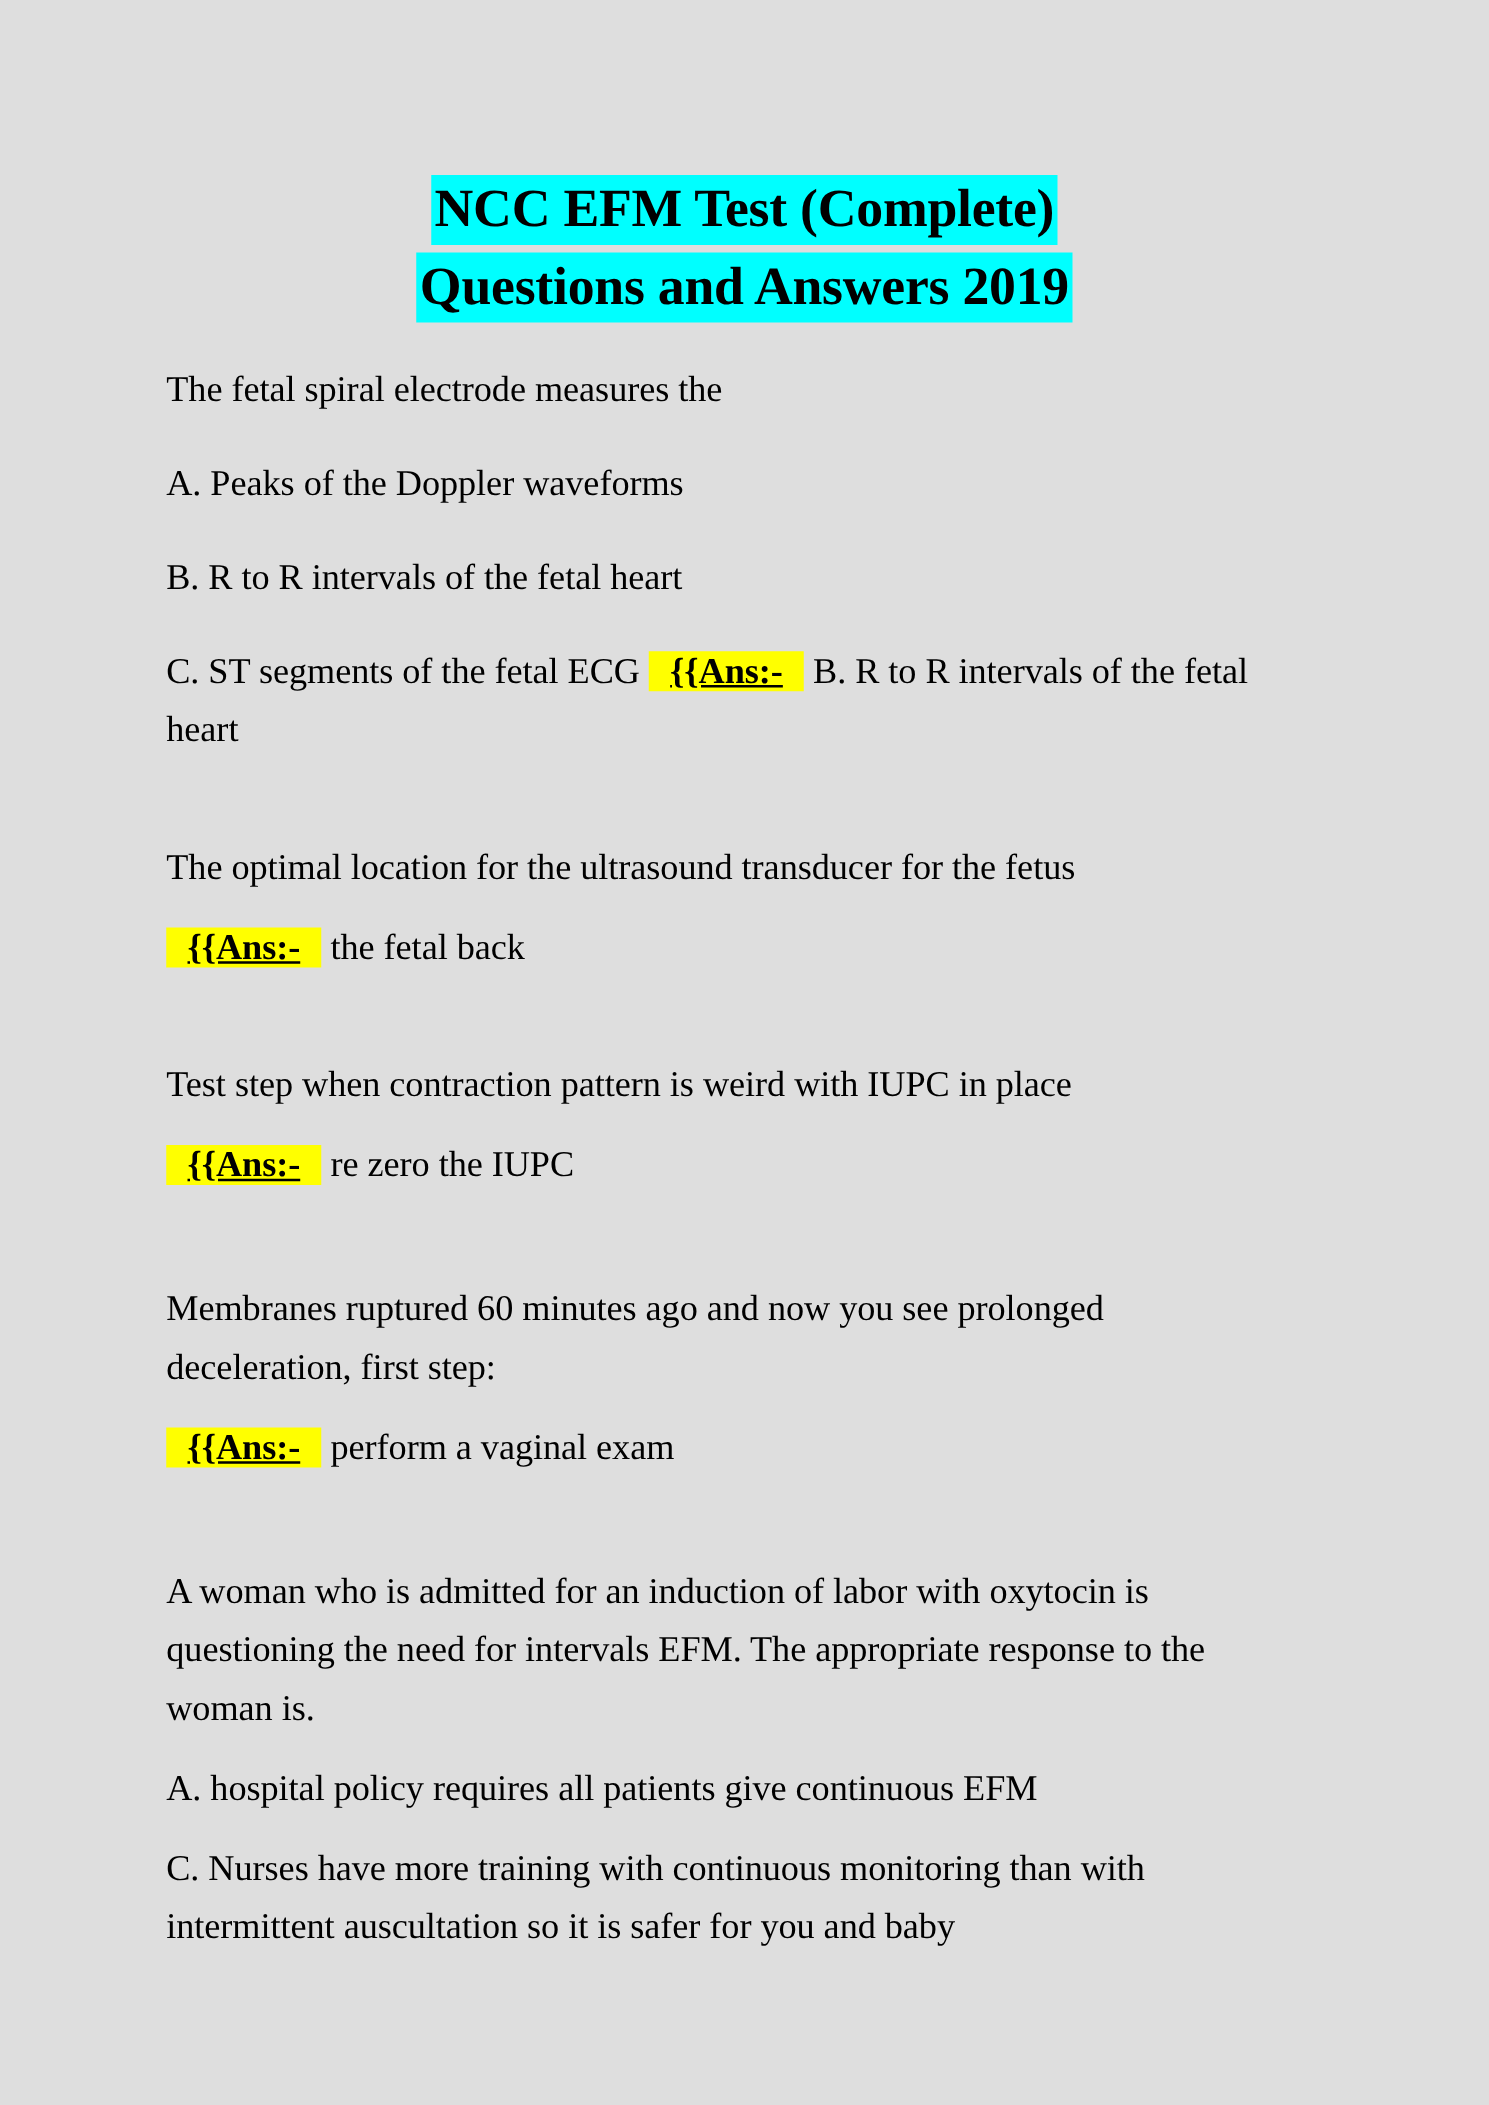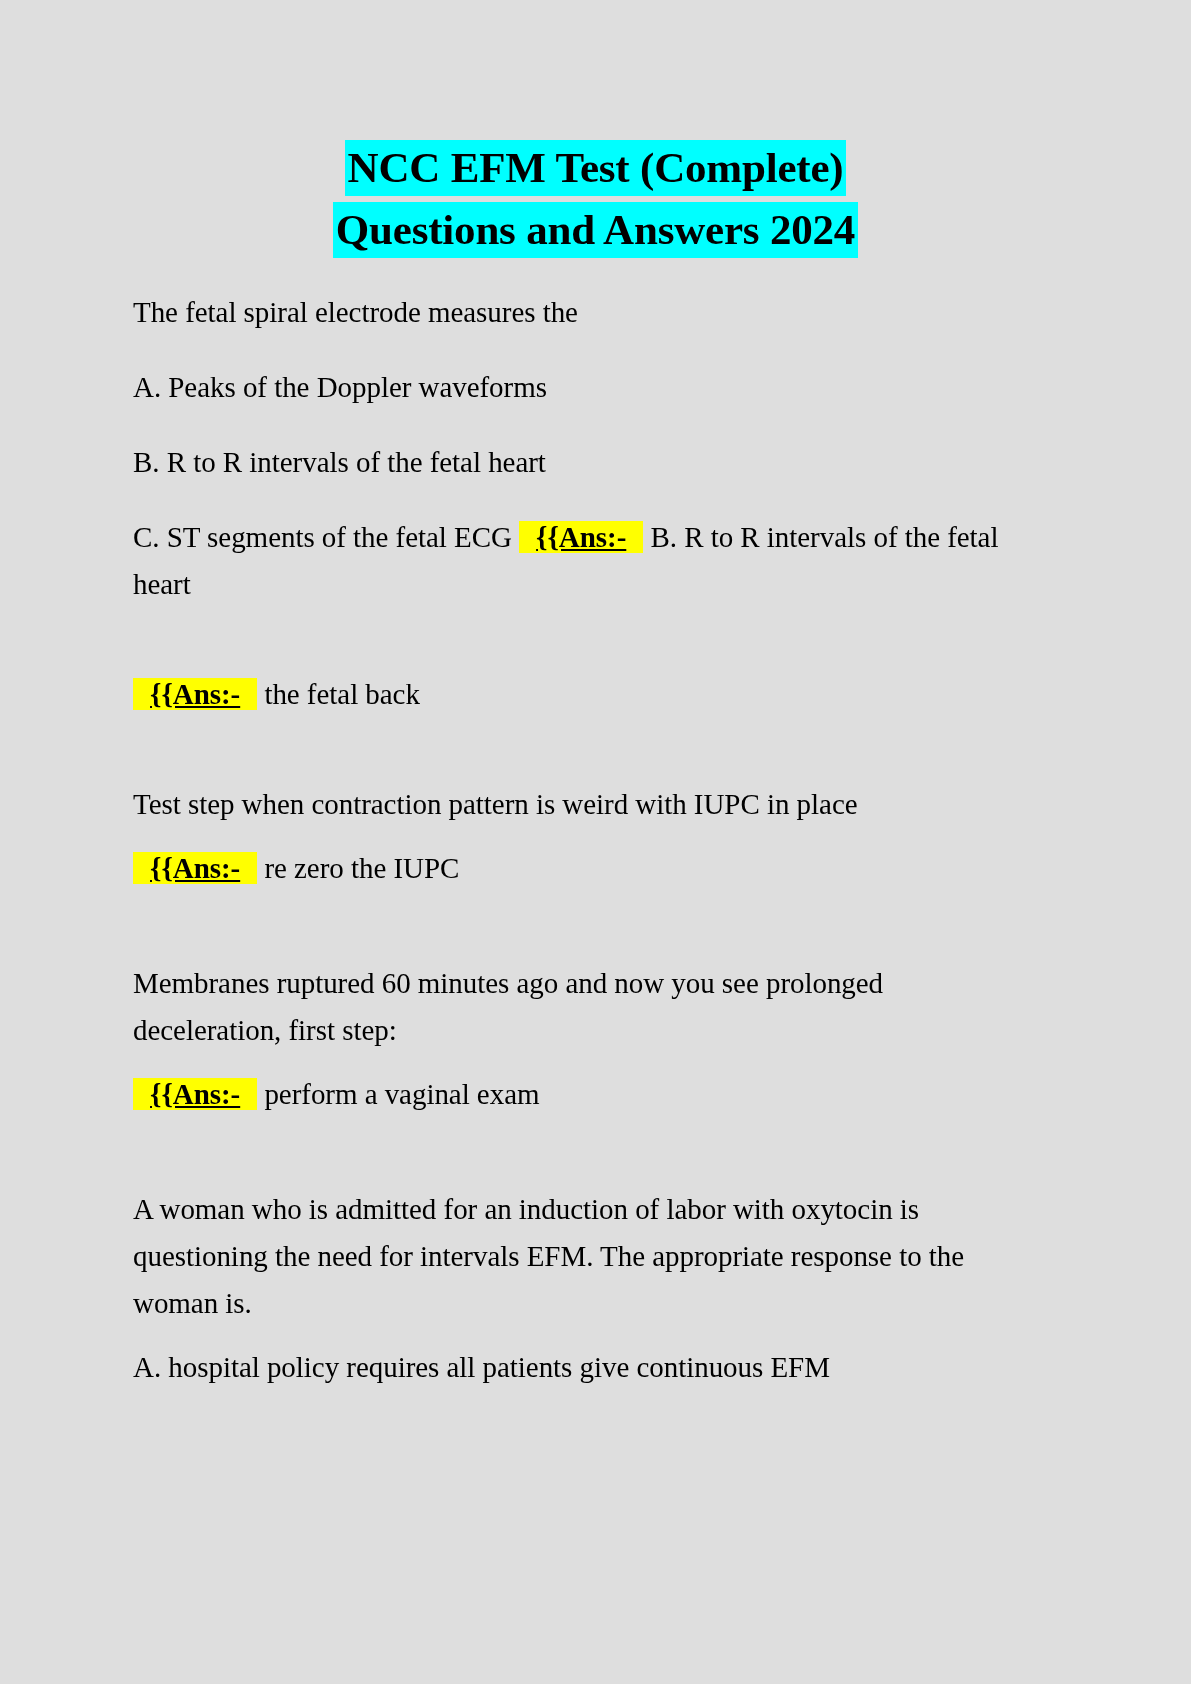--- a/index.html
+++ b/index.html
@@ -80,35 +80,37 @@
     -webkit-box-decoration-break: clone;
   }
 </style>
 </head>
 <body>
 
 <div class="page">
 
   <div class="title-block">
     <div class="title-line title-line-1"><span class="hl">NCC EFM Test (Complete)</span></div>
-    <div class="title-line title-line-2"><span class="hl">Questions and Answers 2024</span></div>
+    <div class="title-line title-line-2"><span class="hl">Questions and Answers 2019</span></div>
   </div>
 
   <div class="body-block">
 
     <p class="para">The fetal spiral electrode measures the</p>
     <p class="para">A. Peaks of the Doppler waveforms</p>
     <p class="para">B. R to R intervals of the fetal heart</p>
     <p class="para gap-after"><span>C. ST segments of the fetal ECG </span><span class="ans">{{Ans:-</span><span> </span><span>B. R to R intervals of the fetal heart</span></p>
 
+    <p class="para tight">The optimal location for the ultrasound transducer for the fetus</p>
     <p class="para gap-after"><span class="ans">{{Ans:-</span><span> </span><span>the fetal back</span></p>
 
     <p class="para tight">Test step when contraction pattern is weird with IUPC in place</p>
     <p class="para gap-after-lg"><span class="ans">{{Ans:-</span><span> </span><span>re zero the IUPC</span></p>
 
     <p class="para tight">Membranes ruptured 60 minutes ago and now you see prolonged deceleration, first step:</p>
     <p class="para gap-after-lg"><span class="ans">{{Ans:-</span><span> </span><span>perform a vaginal exam</span></p>
 
     <p class="para tight">A woman who is admitted for an induction of labor with oxytocin is questioning the need for intervals EFM. The appropriate response to the woman is.</p>
     <p class="para tight">A. hospital policy requires all patients give continuous EFM</p>
+    <p class="para">C. Nurses have more training with continuous monitoring than with intermittent auscultation so it is safer for you and baby</p>
 
   </div>
 </div>
 
 </body></html>

